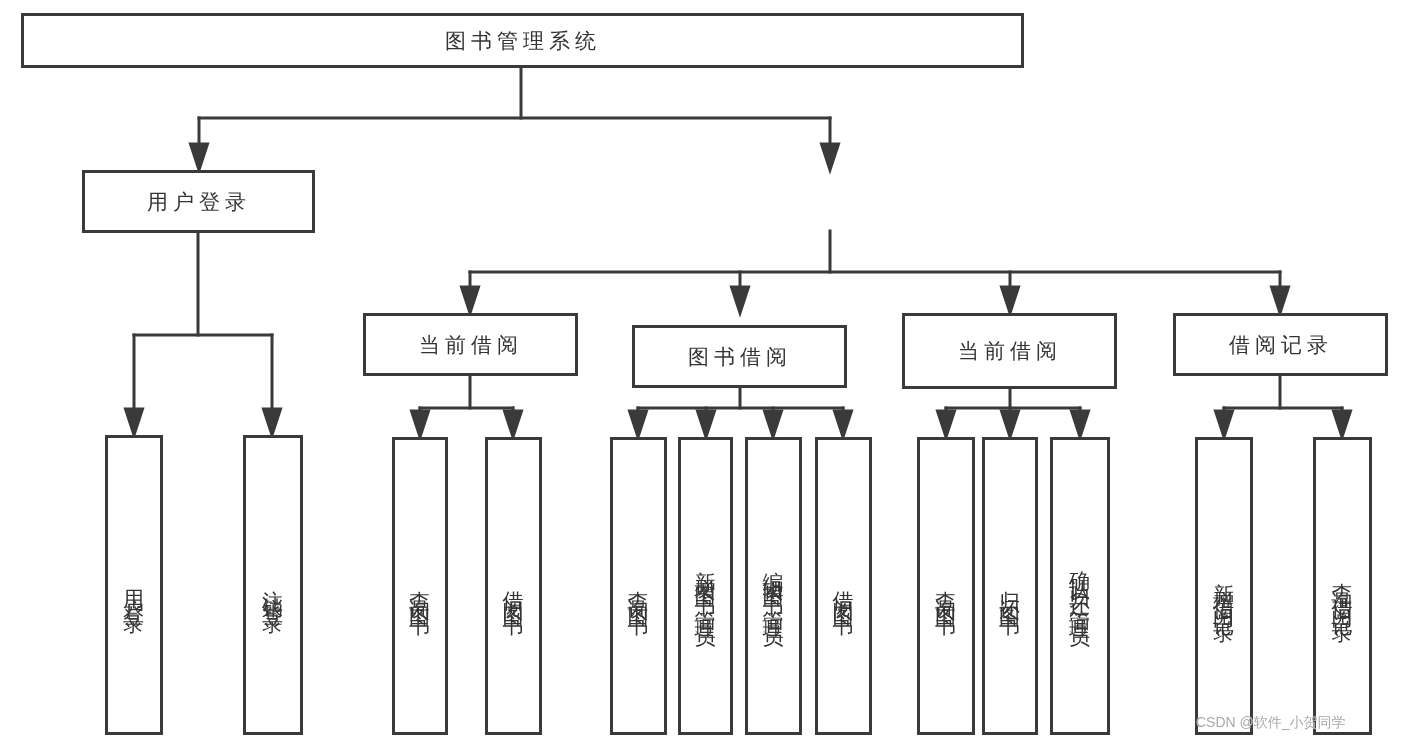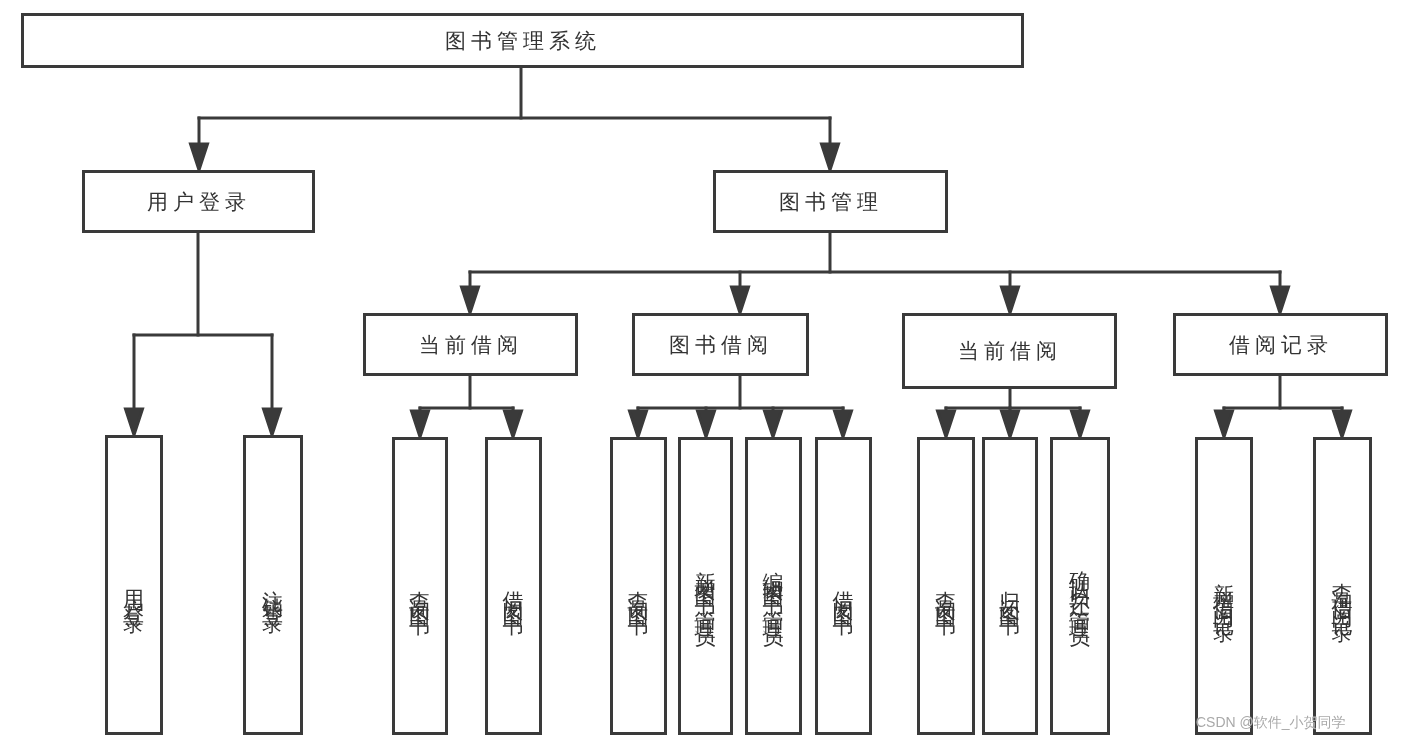--- a/index.html
+++ b/index.html
@@ -122,24 +122,23 @@
     <line x1="1224" y1="408" x2="1342" y2="408"></line>
     <line x1="1224" y1="408" x2="1224" y2="415"></line>
     <polygon points="1215.5,411 1232.5,411 1224,437"></polygon>
     <line x1="1342" y1="408" x2="1342" y2="415"></line>
     <polygon points="1333.5,411 1350.5,411 1342,437"></polygon>
   </svg>
 
   <div class="node h" style="left:21px; top:13px; width:1003px; height:55px;">图书管理系统</div>
 
   <div class="node h" style="left:82px; top:170px; width:233px; height:63px;">用户登录</div>
-  <div class="node h" style="left:713px; top:170px; width:235px; height:63px;">图书管理</div>
 
   <div class="node h" style="left:363px; top:313px; width:215px; height:63px;">当前借阅</div>
-  <div class="node h" style="left:632px; top:313px; width:177px; height:63px;">图书借阅</div>
+  <div class="node h" style="left:632px; top:325px; width:215px; height:63px;">图书借阅</div>
   <div class="node h" style="left:902px; top:313px; width:215px; height:76px;">当前借阅</div>
   <div class="node h" style="left:1173px; top:313px; width:215px; height:63px;">借阅记录</div>
 
   <div class="node v" style="left:105px; top:435px; width:58px; height:300px;">用户登录</div>
   <div class="node v" style="left:243px; top:435px; width:60px; height:300px;">注销登录</div>
 
   <div class="node v" style="left:392px; top:437px; width:56px; height:298px;">查询图书</div>
   <div class="node v" style="left:485px; top:437px; width:57px; height:298px;">借阅图书</div>
 
   <div class="node v" style="left:610px; top:437px; width:57px; height:298px;">查询图书</div>

